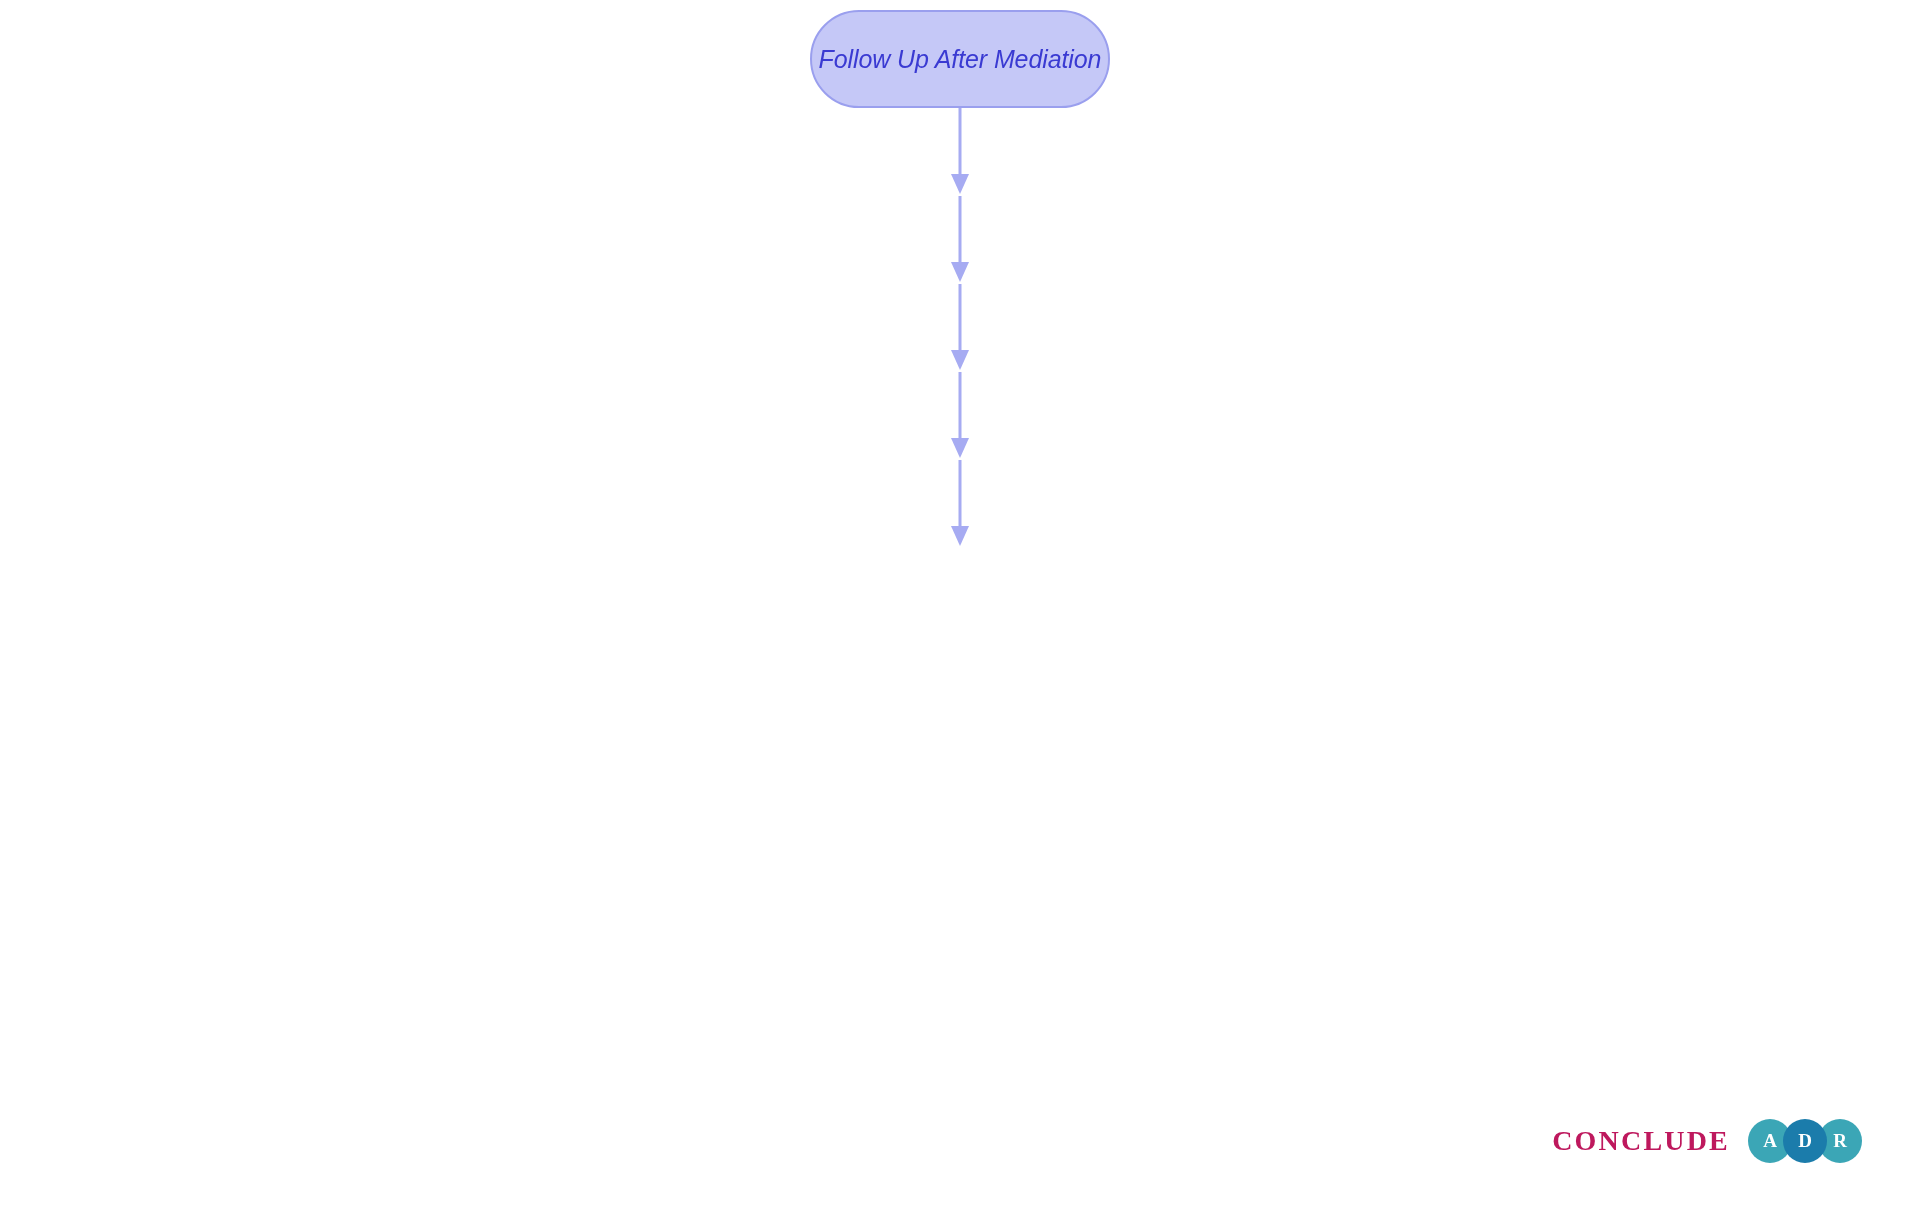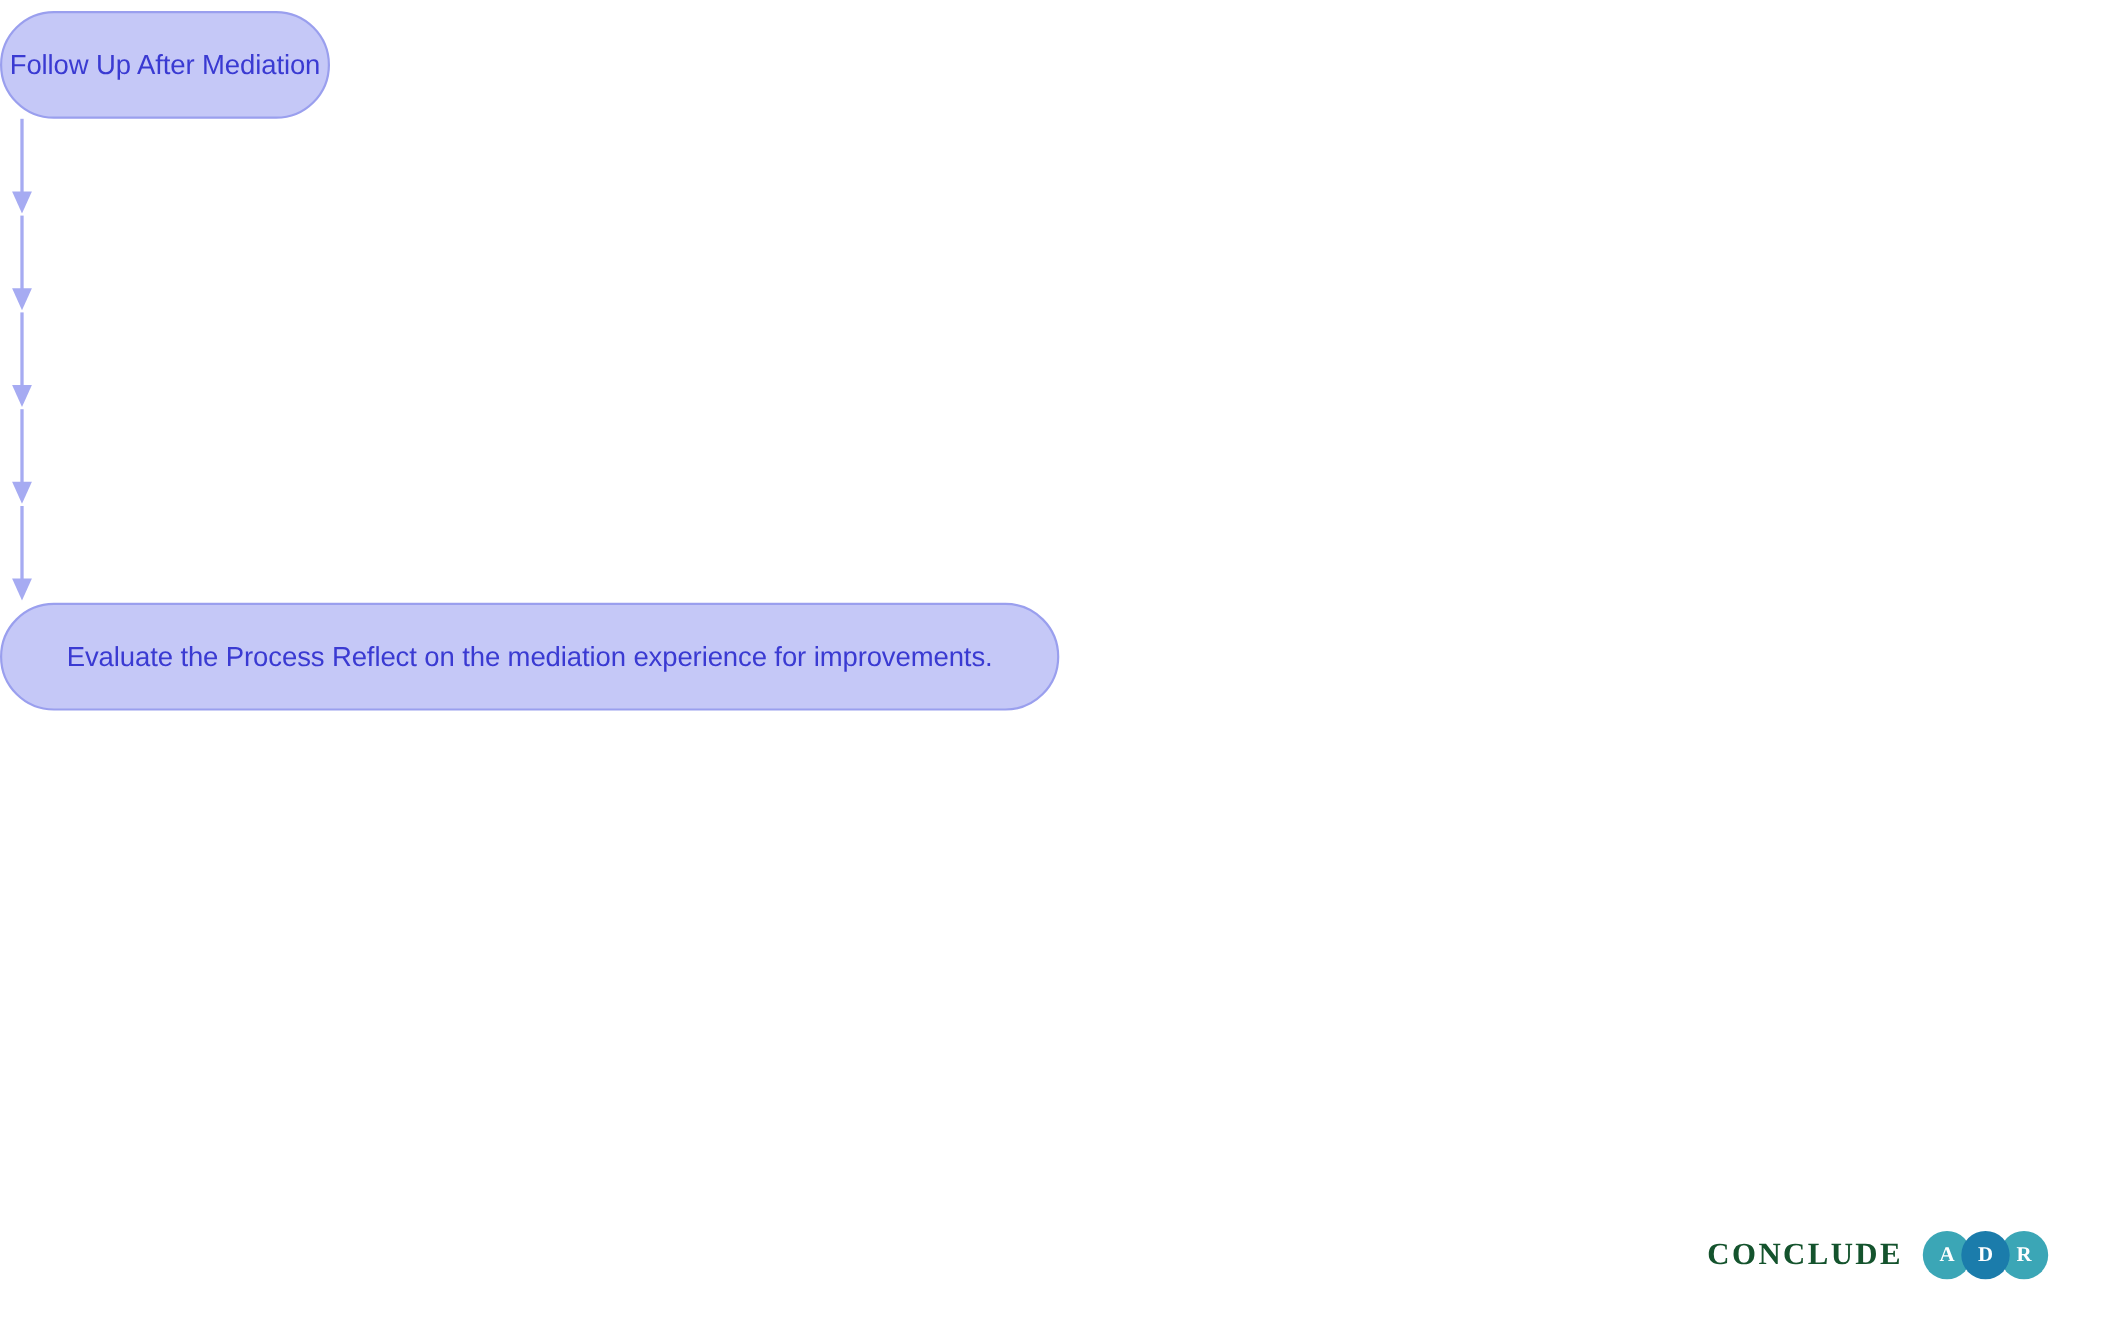--- a/index.html
+++ b/index.html
@@ -23,20 +23,22 @@
     height: 1215px;
   }
 
   .flow-stack {
     position: absolute;
     left: 0;
     top: 0;
     width: 1920px;
     display: flex;
     flex-direction: column;
+    align-items: center;
+    font-style: italic;
   }
 
   .node {
     box-sizing: border-box;
     background: #c5c8f7;
     border: 2px solid #9a9fee;
     border-radius: 999px;
     color: #3a3ad2;
     font-size: 25px;
     font-weight: 400;
@@ -84,21 +86,21 @@
     bottom: 52px;
     display: flex;
     align-items: center;
     gap: 18px;
   }
   .brand-word {
     font-family: "Liberation Serif", serif;
     font-weight: 700;
     font-size: 28px;
     letter-spacing: 2.2px;
-    color: #14532d;
+    color: #be185d;
   }
   .brand-circles {
     display: flex;
     align-items: center;
   }
   .brand-circle {
     width: 44px;
     height: 44px;
     border-radius: 50%;
     display: flex;
@@ -146,23 +148,20 @@
       <span class="stem"></span>
       <span class="head"></span>
     </div>
 
 
     <div class="connector">
       <span class="stem"></span>
       <span class="head"></span>
     </div>
 
-    <div class="node" style="width:963px;">
-      <span>Evaluate the Process Reflect on the mediation experience for improvements.</span>
-    </div>
 
   </div>
 
   <div class="brand">
     <span class="brand-word">CONCLUDE</span>
     <span class="brand-circles">
       <span class="brand-circle c-a">A</span>
       <span class="brand-circle c-d">D</span>
       <span class="brand-circle c-r">R</span>
     </span>

